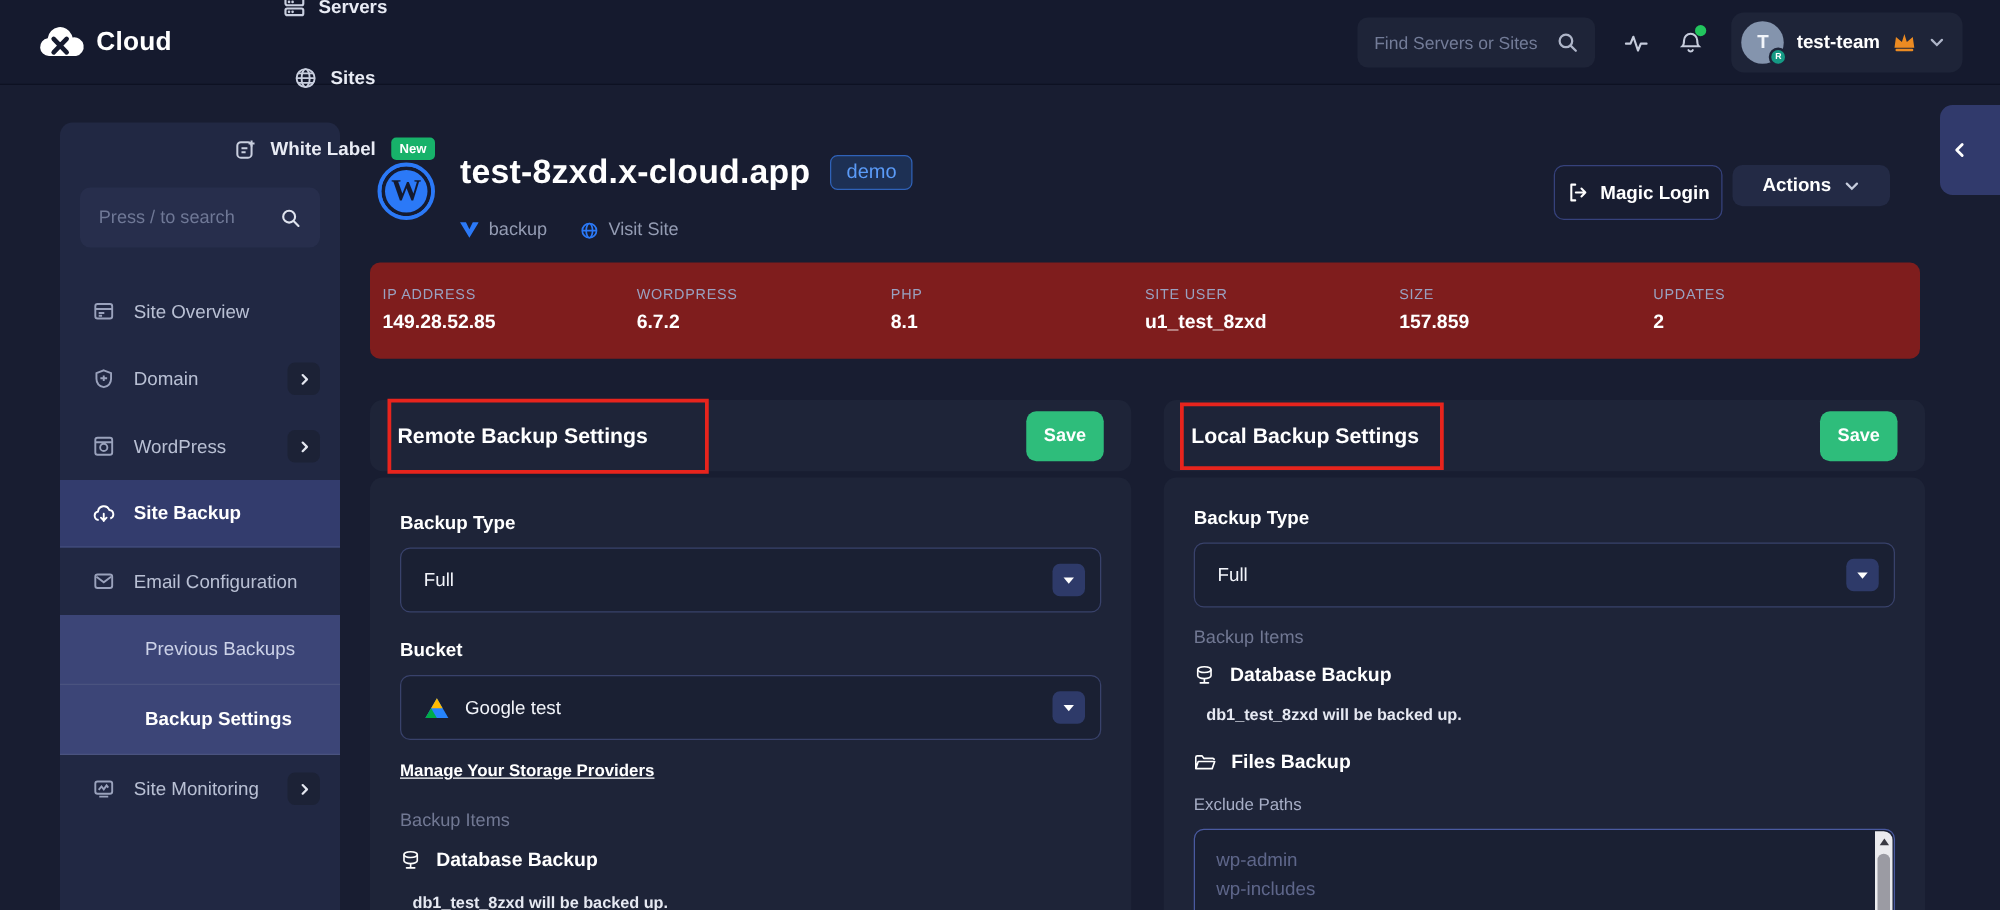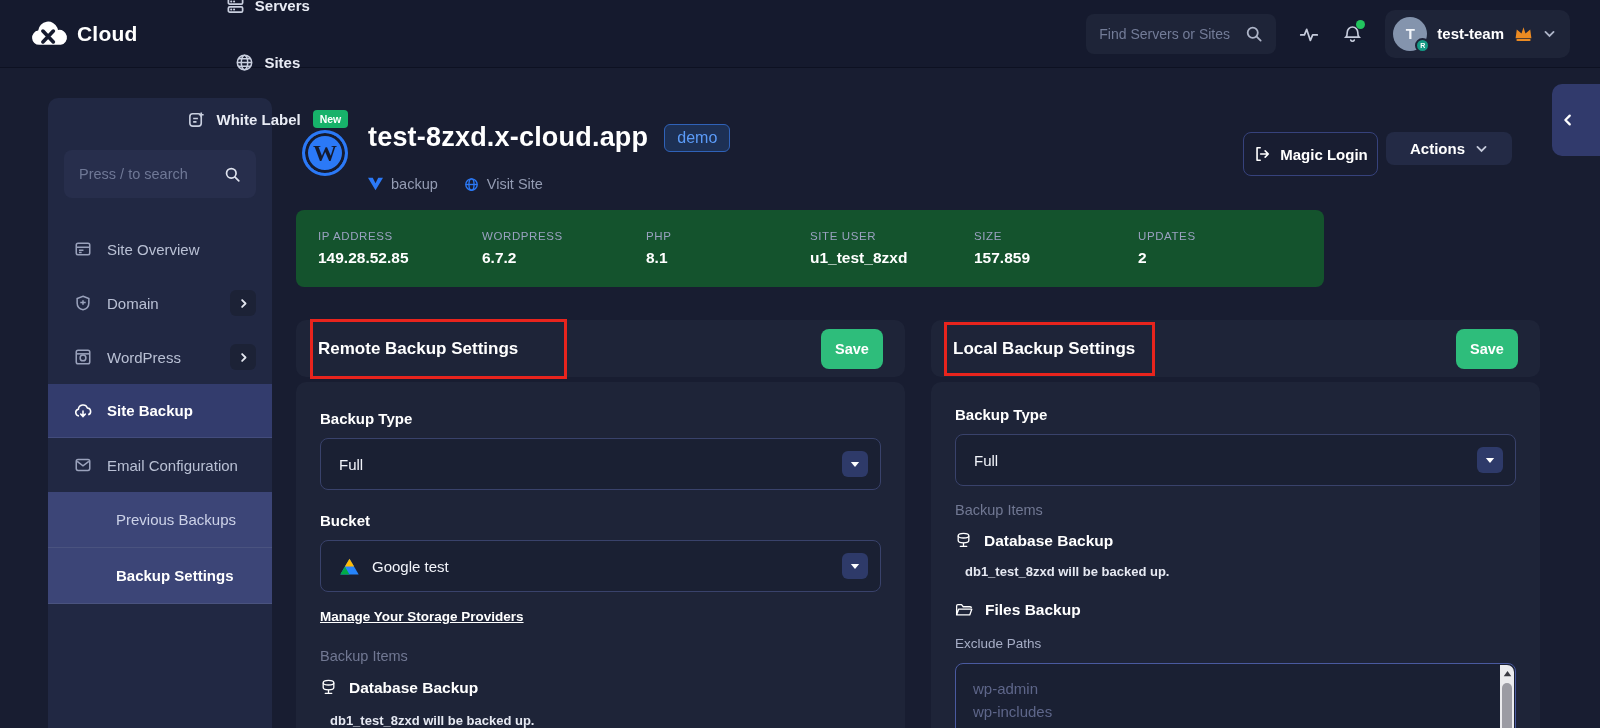--- a/index.html
+++ b/index.html
@@ -96,22 +96,22 @@
     color:#fff; font-size:15px; font-weight:600; cursor:pointer; z-index:5;
   }
   .btn-actions {
     position:absolute; left:1386px; top:132px; width:126px; height:33px;
     background:#232a45; border-radius:8px; display:flex; align-items:center; justify-content:center; gap:10px;
     color:#fff; font-size:15px; font-weight:600; cursor:pointer; z-index:5;
   }
 
   
   .info-bar {
-    position:absolute; left:296px; top:210px; width:1028px; height:77px;
-    background:#14532d; border-radius:8px; display:flex; align-items:center; padding:0 22px; z-index:5;
+    position:absolute; left:296px; top:210px; width:1240px; height:77px;
+    background:#7f1d1d; border-radius:8px; display:flex; align-items:center; padding:0 10px; z-index:5;
   }
   .info-col { width:210px; display:flex; flex-direction:column; gap:7px; }
   .info-label { font-size:11.5px; color:#9aa1c0; letter-spacing:.6px; }
   .info-value { font-size:15.5px; font-weight:700; color:#fff; }
 
   
   .panel-header {
     position:absolute; height:57px; width:609px; background:#1e2438; border-radius:10px;
     display:flex; align-items:center; justify-content:space-between; padding:0 22px; z-index:5;
   }
@@ -327,20 +327,34 @@
         </svg>
       </span>
       <span>Email Configuration</span>
     </div>
     <div class="menu-sub">
       <span>Previous Backups</span>
     </div>
     <div class="menu-sub current">
       <span>Backup Settings</span>
     </div>
+    <div class="menu-item">
+      <span class="ico">
+        <svg width="18" height="18" viewBox="0 0 20 20" fill="none" stroke="currentColor" stroke-width="1.7">
+          <rect x="2.5" y="3.5" width="15" height="11" rx="2"></rect>
+            <path d="M6 17h8 M5.5 11l2.5-3 2 2.5 2.5-3.5 1.5 2"></path>
+        </svg>
+      </span>
+      <span>Site Monitoring</span>
+      <span class="menu-chevron">
+        <svg width="11" height="11" viewBox="0 0 16 16" fill="none" stroke="currentColor" stroke-width="2.6" stroke-linecap="round" stroke-linejoin="round">
+            <path d="M6 3l5 5-5 5"></path>
+          </svg>
+      </span>
+    </div>
   </div>
 </div>
 
 <div class="wp-logo">W</div>
 <div class="site-title-row">
   <span class="site-title">test-8zxd.x-cloud.app</span>
   <span class="env-badge">demo</span>
 </div>
 <div class="site-sub-row">
   <span class="sub-tag">

